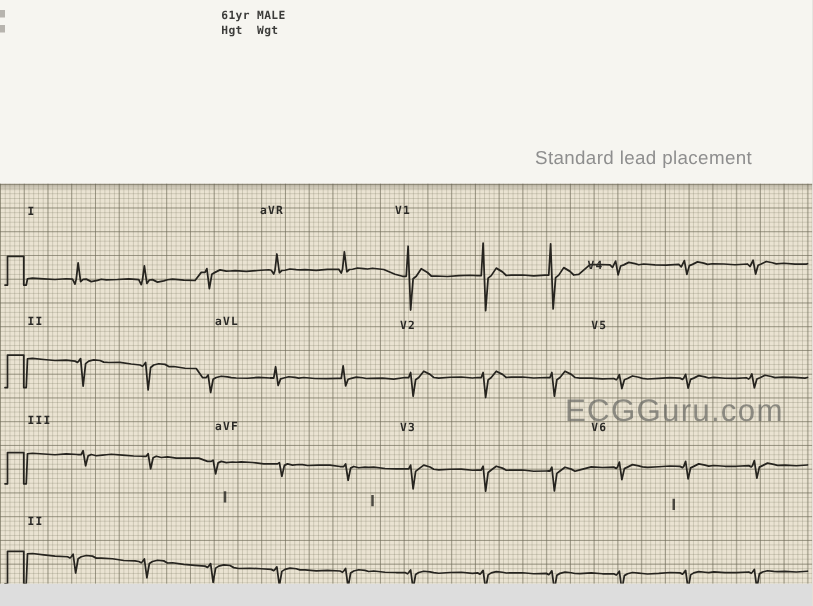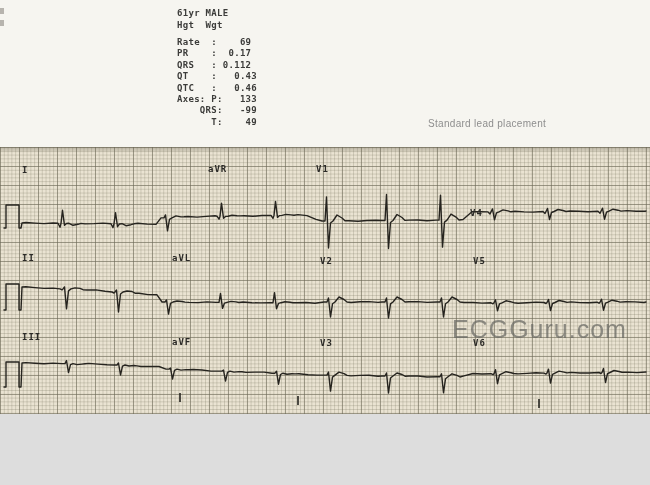--- a/index.html
+++ b/index.html
@@ -1,30 +1,30 @@
 <!DOCTYPE html>
 <html style="--page-bg: #f6f5f0; --paper-bg: #eae3d2; --grid-minor: rgba(125,122,100,0.28); --grid-major: rgba(110,106,88,0.55); --trace: #26241f; --label-text: #2b2a27; --header-text: #3c3c3a; --muted-text: #8e8e8e; --watermark-text: rgba(105,105,100,0.72);"><head>
 <meta charset="utf-8">
 <style>
   html,body{margin:0;padding:0;background:#ddd;}
   #canvas{
-    position:relative;width:650px;height:414px;overflow:hidden;
+    position:relative;width:650px;height:467px;overflow:hidden;
     background:var(--page-bg,#f6f5f0);
     font-family:"DejaVu Sans Mono",monospace;
   }
   .edge-mark{position:absolute;left:0;width:4px;height:6px;background:#b7b4ae;}
   .header-block{
     position:absolute;left:177px;color:var(--header-text,#3c3c3a);
     font-size:9px;font-weight:bold;white-space:pre;letter-spacing:0.3px;
   }
   #patient-block{top:7px;line-height:12px;}
   #meas-block{top:37px;line-height:11.4px;}
   .placement{
     position:absolute;left:428px;top:118px;
-    font-family:"Liberation Sans",sans-serif;font-size:10px;
+    font-family:"Liberation Sans",sans-serif;font-size:15px;
     color:var(--muted-text,#8e8e8e);letter-spacing:0.3px;
   }
   .paper{
     position:absolute;left:0;top:147px;width:650px;height:338px;
     background-color:var(--paper-bg,#eae3d2);
     background-image:
       linear-gradient(var(--grid-major,rgba(110,106,88,.55)) 1px, transparent 1px),
       linear-gradient(90deg, var(--grid-major,rgba(110,106,88,.55)) 1px, transparent 1px),
       linear-gradient(var(--grid-minor,rgba(125,122,100,.28)) 1px, transparent 1px),
       linear-gradient(90deg, var(--grid-minor,rgba(125,122,100,.28)) 1px, transparent 1px);
@@ -47,21 +47,20 @@
   #traces{position:absolute;left:0;top:0;}
 </style>
 </head>
 <body>
 
 <div id="canvas">
   <div class="edge-mark" style="top:8px"></div>
   <div class="edge-mark" style="top:20px"></div>
 
   <div class="header-block" id="patient-block"><div>61yr MALE</div><div>Hgt  Wgt</div></div>
-  <div class="header-block" id="meas-block"><div>Rate  :    69</div><div>PR    :  0.17</div><div>QRS   : 0.112</div><div>QT    :   0.43</div><div>QTC   :   0.46</div><div>Axes: P:   133</div><div>    QRS:   -99</div><div>      T:    49</div></div>
 
   <div class="placement">Standard lead placement</div>
 
   <div class="paper"></div>
 
   <div class="watermark">ECGGuru.com</div>
 
   <svg id="traces" width="650" height="485" viewBox="0 0 650 485">
       <path d="M4.0 228.0L6.0 228.0L6.0 205.0L19.0 205.0L19.0 228.0L21.0 228.0L22.0 223.0L26.0 222.5L35.0 223.1L44.0 223.6L53.0 223.0L58.0 223.3L60.0 227.3L61.0 223.3L62.5 210.3L64.5 225.3L66.5 223.5L69.0 223.3L73.0 225.3L78.0 224.3L81.0 223.4L85.0 223.9L94.0 223.6L103.0 223.1L111.0 223.7L113.0 227.7L114.0 223.7L115.5 212.7L117.5 226.7L119.5 224.0L122.0 223.7L126.0 225.7L131.0 224.7L134.0 223.8L138.0 223.3L147.0 224.1L156.0 224.4L161.0 217.9L163.0 217.9L164.0 217.9L165.5 214.9L167.5 230.9L169.5 219.4L172.0 217.9L176.0 215.9L181.0 216.9L184.0 216.8L188.0 216.5L197.0 217.1L206.0 216.4L215.0 215.8L217.0 216.2L219.0 219.2L220.0 216.2L221.5 203.2L223.5 218.2L225.5 216.4L228.0 216.2L232.0 215.2L237.0 215.7L240.0 215.9L244.0 215.7L253.0 216.3L262.0 215.5L271.0 215.4L273.0 218.4L274.0 215.4L275.5 201.4L277.5 217.4L279.5 215.6L282.0 215.4L286.0 214.4L291.0 214.9L294.0 215.2L298.0 214.6L307.0 215.6L316.0 219.4L322.0 221.0L324.0 221.0L325.0 221.0L326.5 197.0L328.5 248.0L330.5 223.0L333.0 221.0L337.0 215.0L342.0 218.0L345.0 220.8L349.0 220.8L358.0 221.2L367.0 220.5L376.0 220.2L382.0 220.5L384.0 220.5L385.0 220.5L386.5 194.5L388.5 248.5L390.5 222.5L393.0 220.5L397.0 214.5L402.0 217.5L405.0 220.4L409.0 220.1L418.0 220.0L427.0 220.7L436.0 220.1L438.0 220.1L439.0 220.1L440.5 195.1L442.5 247.1L444.5 222.1L447.0 220.1L451.0 214.1L456.0 217.1L459.0 220.0L463.0 219.5L472.0 211.7L481.0 211.6L488.0 211.9L490.0 213.9L491.0 211.9L492.5 208.9L494.5 219.9L496.5 212.8L499.0 211.9L503.0 209.9L508.0 210.9L511.0 211.8L515.0 211.2L524.0 211.9L533.0 212.1L543.0 211.5L545.0 213.5L546.0 211.5L547.5 208.5L549.5 219.5L551.5 212.5L554.0 211.5L558.0 209.5L563.0 210.5L566.0 211.5L570.0 211.0L579.0 211.2L588.0 211.8L598.0 211.2L600.0 213.2L601.0 211.2L602.5 208.2L604.5 219.2L606.5 212.2L609.0 211.2L613.0 209.2L618.0 210.2L621.0 211.1L627.0 210.6L636.0 211.3L645.0 211.3L646.0 211.0" fill="none" stroke="#26241f" stroke-width="1.4" stroke-linejoin="round" stroke-linecap="round"></path>
       <path d="M4.0 310.0L6.0 310.0L6.0 284.0L19.0 284.0L19.0 310.0L21.0 310.0L22.0 287.0L26.0 286.7L35.0 287.6L44.0 288.4L53.0 288.1L60.0 288.9L62.0 289.9L63.0 288.9L64.5 286.9L66.5 308.9L68.5 290.9L71.0 288.9L75.0 287.9L80.0 288.4L83.0 289.7L87.0 290.0L96.0 289.9L105.0 291.2L112.0 292.0L114.0 293.0L115.0 292.0L116.5 290.0L118.5 312.0L120.5 294.0L123.0 292.0L127.0 291.0L132.0 291.5L135.0 293.2L139.0 293.2L148.0 294.6L157.0 294.8L162.0 302.0L164.0 302.0L165.0 302.0L166.5 300.0L168.5 314.0L170.5 303.4L173.0 302.0L177.0 301.0L182.0 301.5L185.0 302.1L189.0 302.4L198.0 302.6L207.0 301.9L216.0 302.4L218.0 302.4L219.0 302.4L220.5 293.4L222.5 308.4L224.5 303.1L227.0 302.4L231.0 301.4L236.0 301.9L239.0 302.5L243.0 302.0L252.0 302.8L261.0 302.9L270.0 302.7L272.0 302.7L273.0 302.7L274.5 292.7L276.5 308.7L278.5 303.4L281.0 302.7L285.0 301.7L290.0 302.2L293.0 302.8L297.0 302.7L306.0 302.5L315.0 303.3L324.0 302.0L326.0 302.0L327.0 302.0L328.5 298.0L330.5 317.0L332.5 303.8L335.0 302.0L339.0 297.0L344.0 299.5L347.0 302.0L351.0 302.5L360.0 301.8L369.0 301.6L378.0 302.4L382.0 302.0L384.0 302.0L385.0 302.0L386.5 298.0L388.5 318.0L390.5 303.9L393.0 302.0L397.0 297.0L402.0 299.5L405.0 302.0L409.0 301.7L418.0 301.6L427.0 302.4L437.0 302.0L439.0 302.0L440.0 302.0L441.5 298.0L443.5 317.0L445.5 303.8L448.0 302.0L452.0 297.0L457.0 299.5L460.0 302.0L464.0 302.5L473.0 302.5L482.0 303.1L491.0 302.8L493.0 303.8L494.0 302.8L495.5 299.8L497.5 310.8L499.5 303.8L502.0 302.8L506.0 300.8L511.0 301.8L514.0 302.7L518.0 303.2L527.0 302.7L536.0 302.1L544.0 302.5L546.0 303.5L547.0 302.5L548.5 299.5L550.5 310.5L552.5 303.5L555.0 302.5L559.0 300.5L564.0 301.5L567.0 302.4L571.0 301.9L580.0 302.6L589.0 302.7L597.0 302.2L599.0 303.2L600.0 302.2L601.5 299.2L603.5 310.2L605.5 303.2L608.0 302.2L612.0 300.2L617.0 301.2L620.0 302.1L626.0 301.7L635.0 301.9L644.0 302.5L646.0 302.0" fill="none" stroke="#26241f" stroke-width="1.4" stroke-linejoin="round" stroke-linecap="round"></path>

